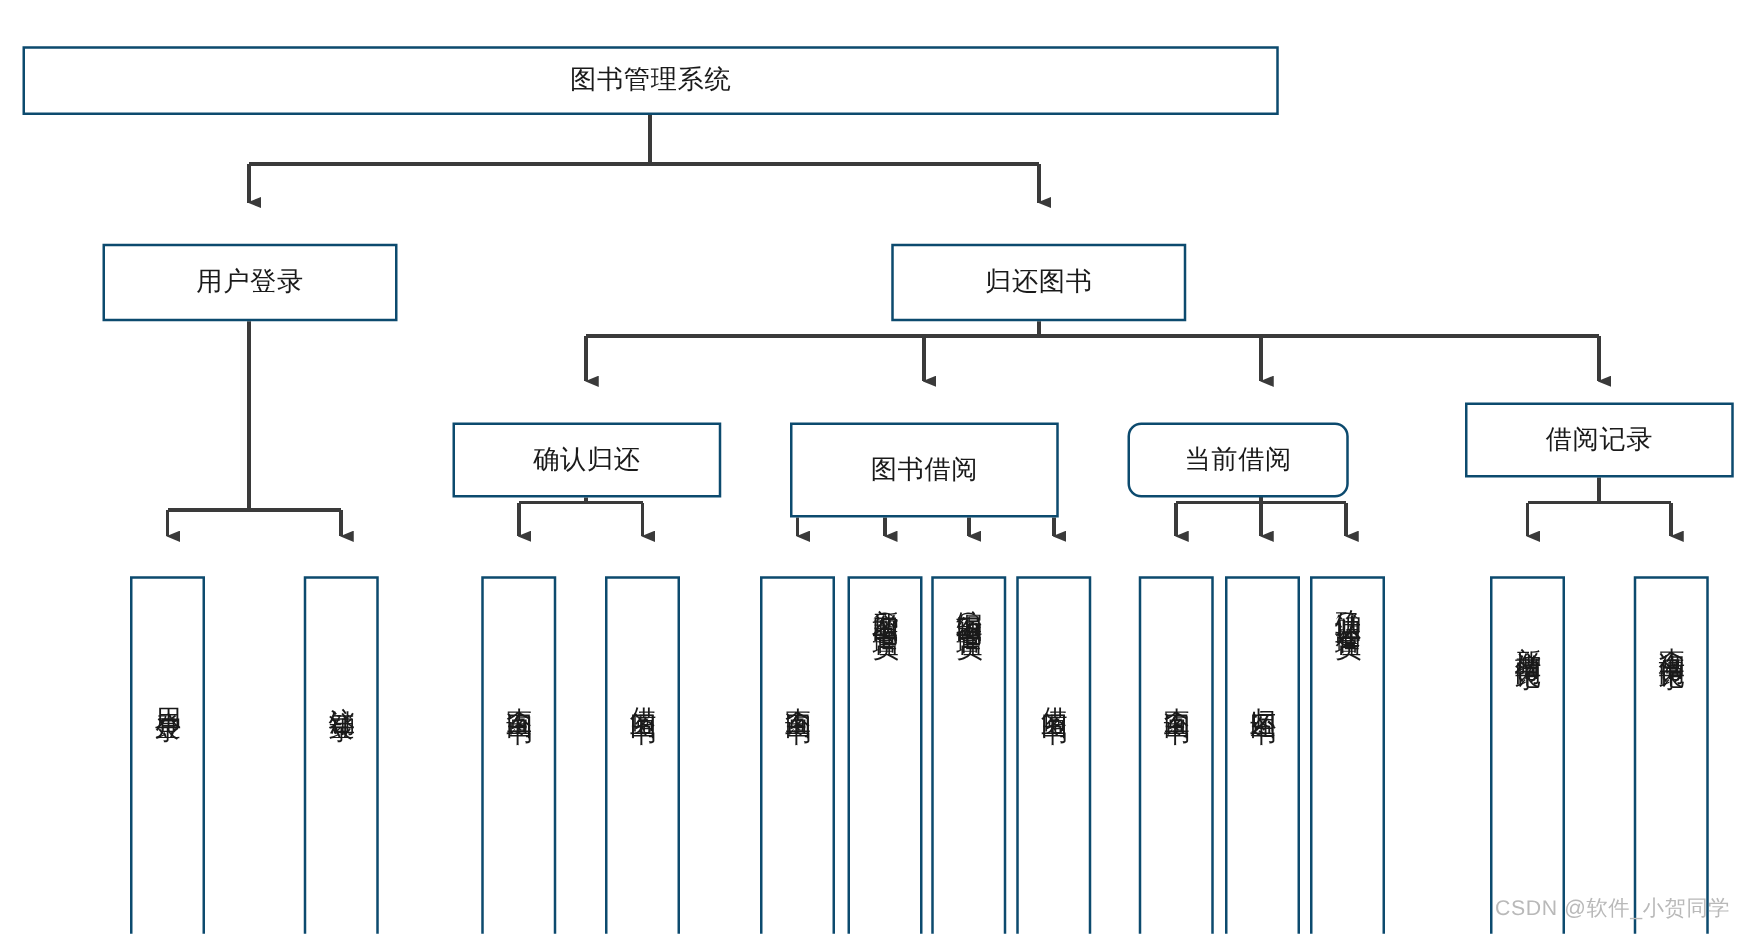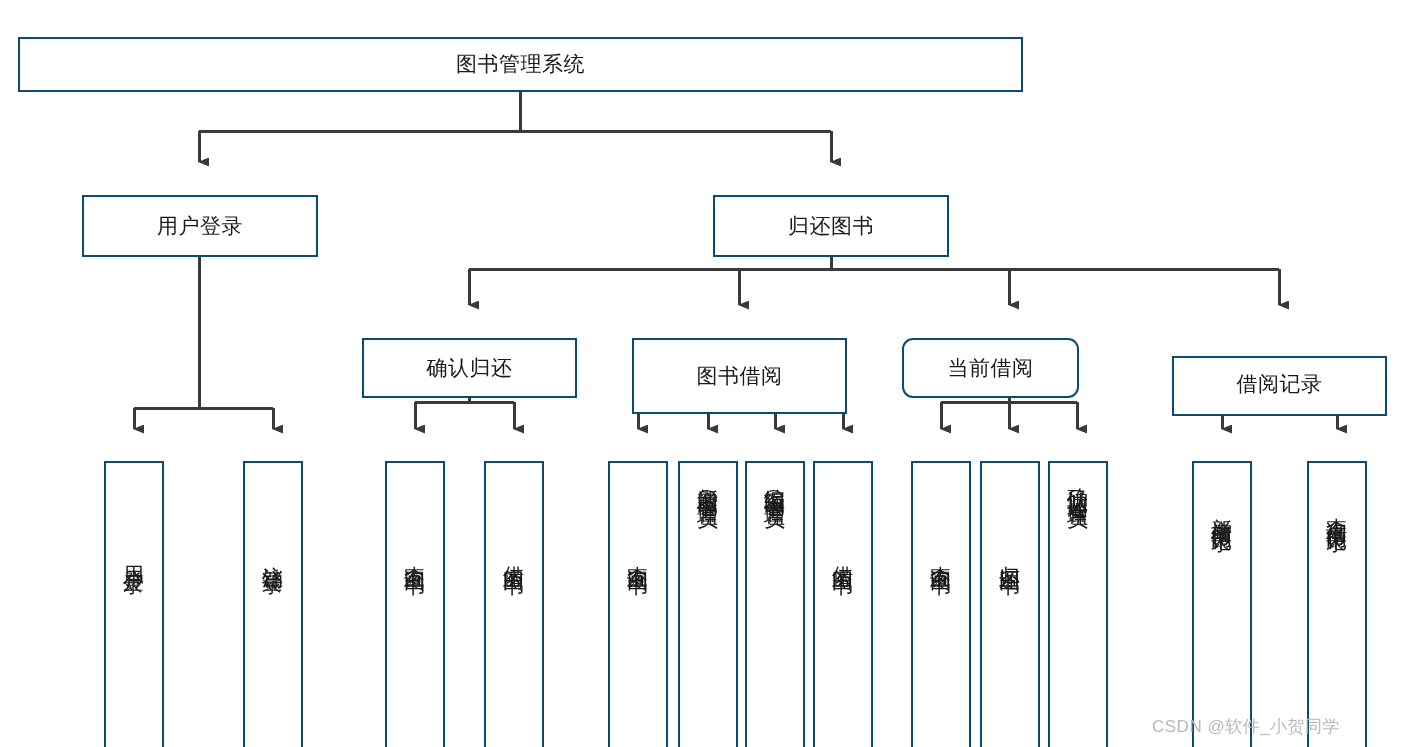--- a/index.html
+++ b/index.html
@@ -136,21 +136,21 @@
 
   <div class="node horizontal" style="left:362px; top:314px; width:215px; height:60px;">
     <span class="node-label">确认归还</span>
   </div>
   <div class="node horizontal" style="left:632px; top:314px; width:215px; height:76px;">
     <span class="node-label">图书借阅</span>
   </div>
   <div class="node horizontal" style="left:902px; top:314px; width:177px; height:60px;border-radius:11px;">
     <span class="node-label">当前借阅</span>
   </div>
-  <div class="node horizontal" style="left:1172px; top:332px; width:215px; height:60px;font-family:Liberation Mono, monospace;">
+  <div class="node horizontal" style="left:1172px; top:298px; width:215px; height:60px;">
     <span class="node-label">借阅记录</span>
   </div>
 
   <div class="node vertical" style="left:104px; top:437px; width:60px; height:298px; padding-top:86px;">
     <span class="node-label">用户登录</span>
   </div>
   <div class="node vertical" style="left:243px; top:437px; width:60px; height:298px; padding-top:86px;">
     <span class="node-label">注销登录</span>
   </div>
 
@@ -184,15 +184,15 @@
     <span class="node-label">确认归还（管理员）</span>
   </div>
 
   <div class="node vertical" style="left:1192px; top:437px; width:60px; height:298px; padding-top:38px;">
     <span class="node-label">新增借阅记录</span>
   </div>
   <div class="node vertical" style="left:1307px; top:437px; width:60px; height:298px; padding-top:38px;">
     <span class="node-label">查询借阅记录</span>
   </div>
 
-  <div class="watermark" style="left:1152px; top:715px;">CSDN @软件_小贺同学</div>
+  <div class="watermark" style="left:1196px; top:715px;">CSDN @软件_小贺同学</div>
 
 </div>
 
 </body></html>

